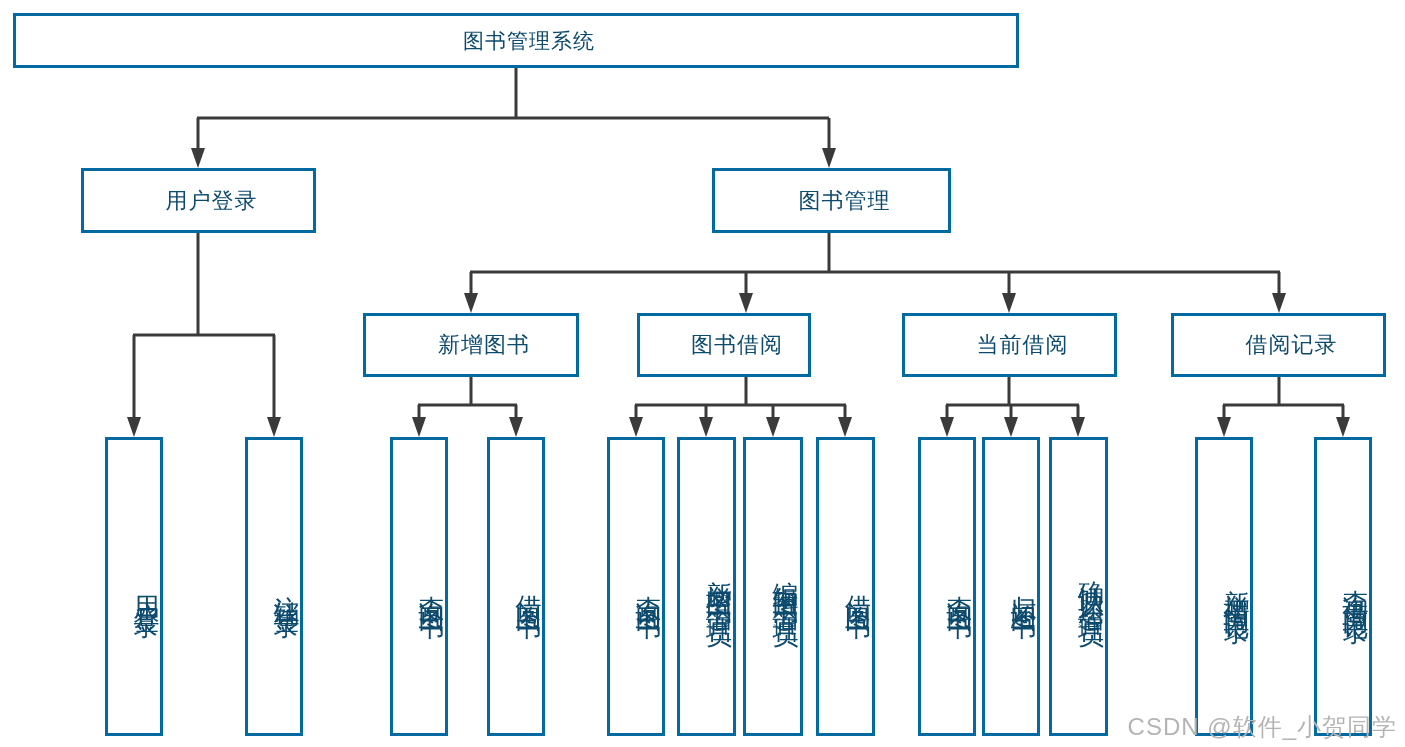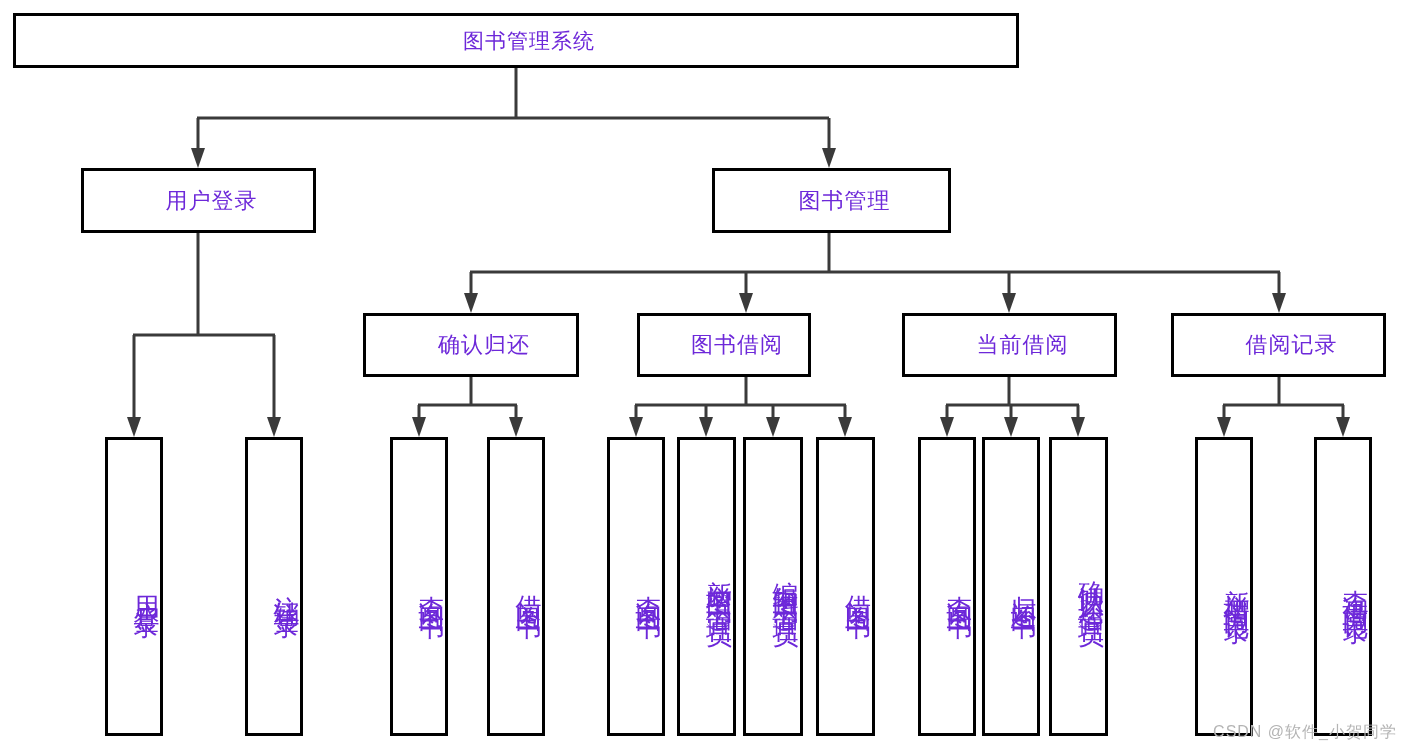--- a/index.html
+++ b/index.html
@@ -12,26 +12,26 @@
     overflow: hidden;
   }
   svg.connectors {
     position: absolute;
     left: 0; top: 0;
     width: 1405px; height: 747px;
   }
   .node {
     position: absolute;
     box-sizing: border-box;
-    border: 3px solid #000000;
+    border: 3px solid #0369a1;
     background: #ffffff;
     display: flex;
     align-items: center;
     justify-content: center;
-    color: #6d28d9;
+    color: #0c4a6e;
     padding-left: 26px;
   }
   .node.h { font-size: 22px; letter-spacing: 1px; }
   .node.root { font-size: 21px; }
   .node.v {
     writing-mode: vertical-rl;
     text-orientation: mixed;
     font-size: 26px;
     letter-spacing: 6px;
     line-height: 1;
@@ -58,21 +58,21 @@
   .l8  { left: 816px; width: 59px; }
   .l9  { left: 918px; }
   .l10 { left: 982px; }
   .l11 { left: 1049px; width: 59px; }
   .l12 { left: 1195px; }
   .l13 { left: 1314px; }
   .watermark {
     position: absolute;
     right: 8px;
     bottom: 4px;
-    font-size: 16px;
+    font-size: 24px;
     color: #b4b4b4;
     letter-spacing: 1px;
     white-space: nowrap;
     margin-top: 19px;
   }
 </style>
 </head>
 <body>
 
 <div id="canvas">
@@ -108,21 +108,21 @@
       <polygon points="1224,437 1217,417 1231,417"></polygon>
       <polygon points="1343,437 1336,417 1350,417"></polygon>
     </g>
   </svg>
 
   <div class="node h root">图书管理系统</div>
 
   <div class="node h b-login">用户登录</div>
   <div class="node h b-mgmt">图书管理</div>
 
-  <div class="node h s-rec">确认归还</div>
+  <div class="node h s-rec">新增图书</div>
   <div class="node h s-bor">图书借阅</div>
   <div class="node h s-log">借阅记录</div>
   <div class="node h s-cur">当前借阅</div>
 
   <div class="node v leaf l1">用户登录</div>
   <div class="node v leaf l2">注销登录</div>
 
   <div class="node v leaf l3">查询图书</div>
   <div class="node v leaf l4">借阅图书</div>
 

